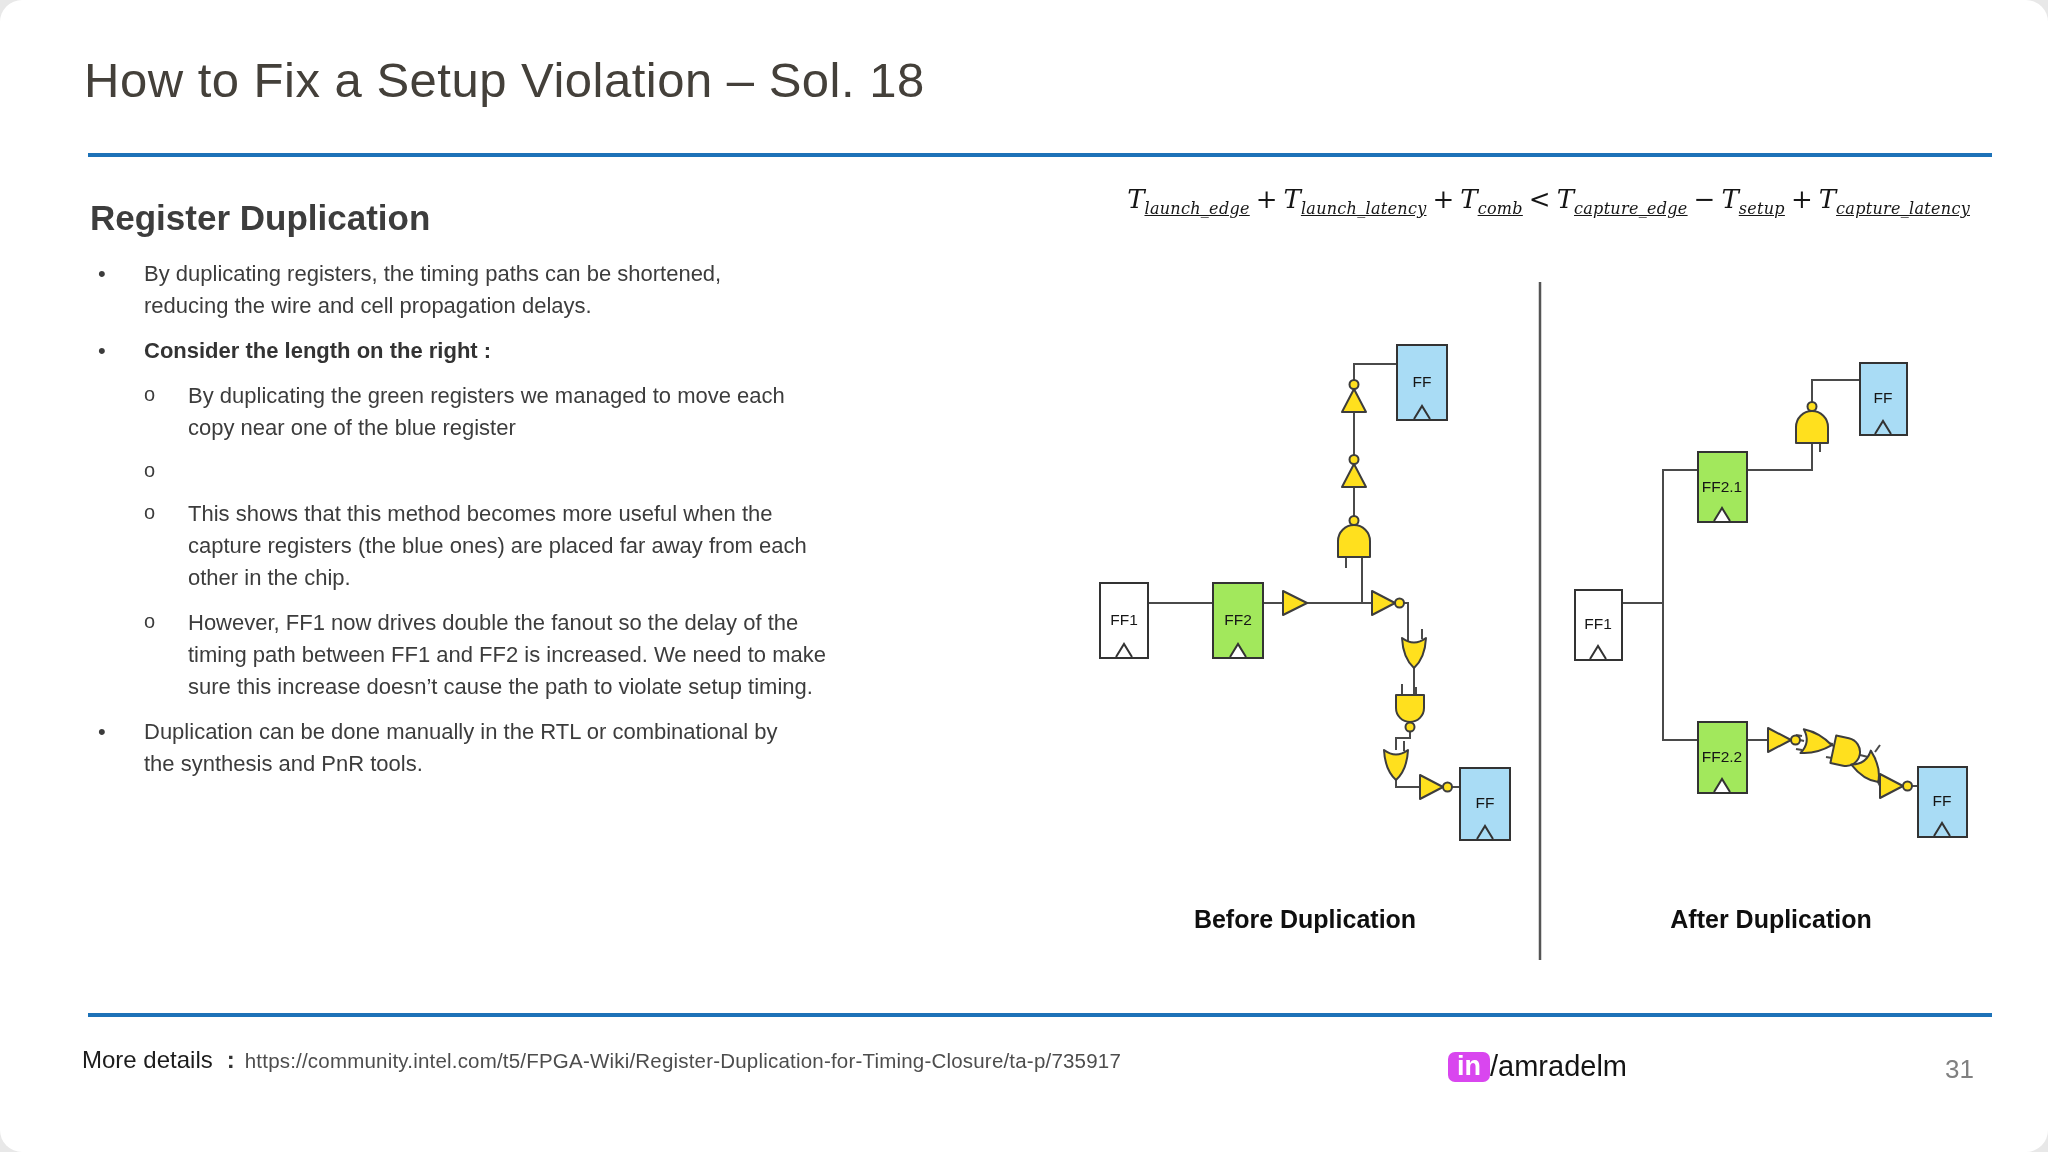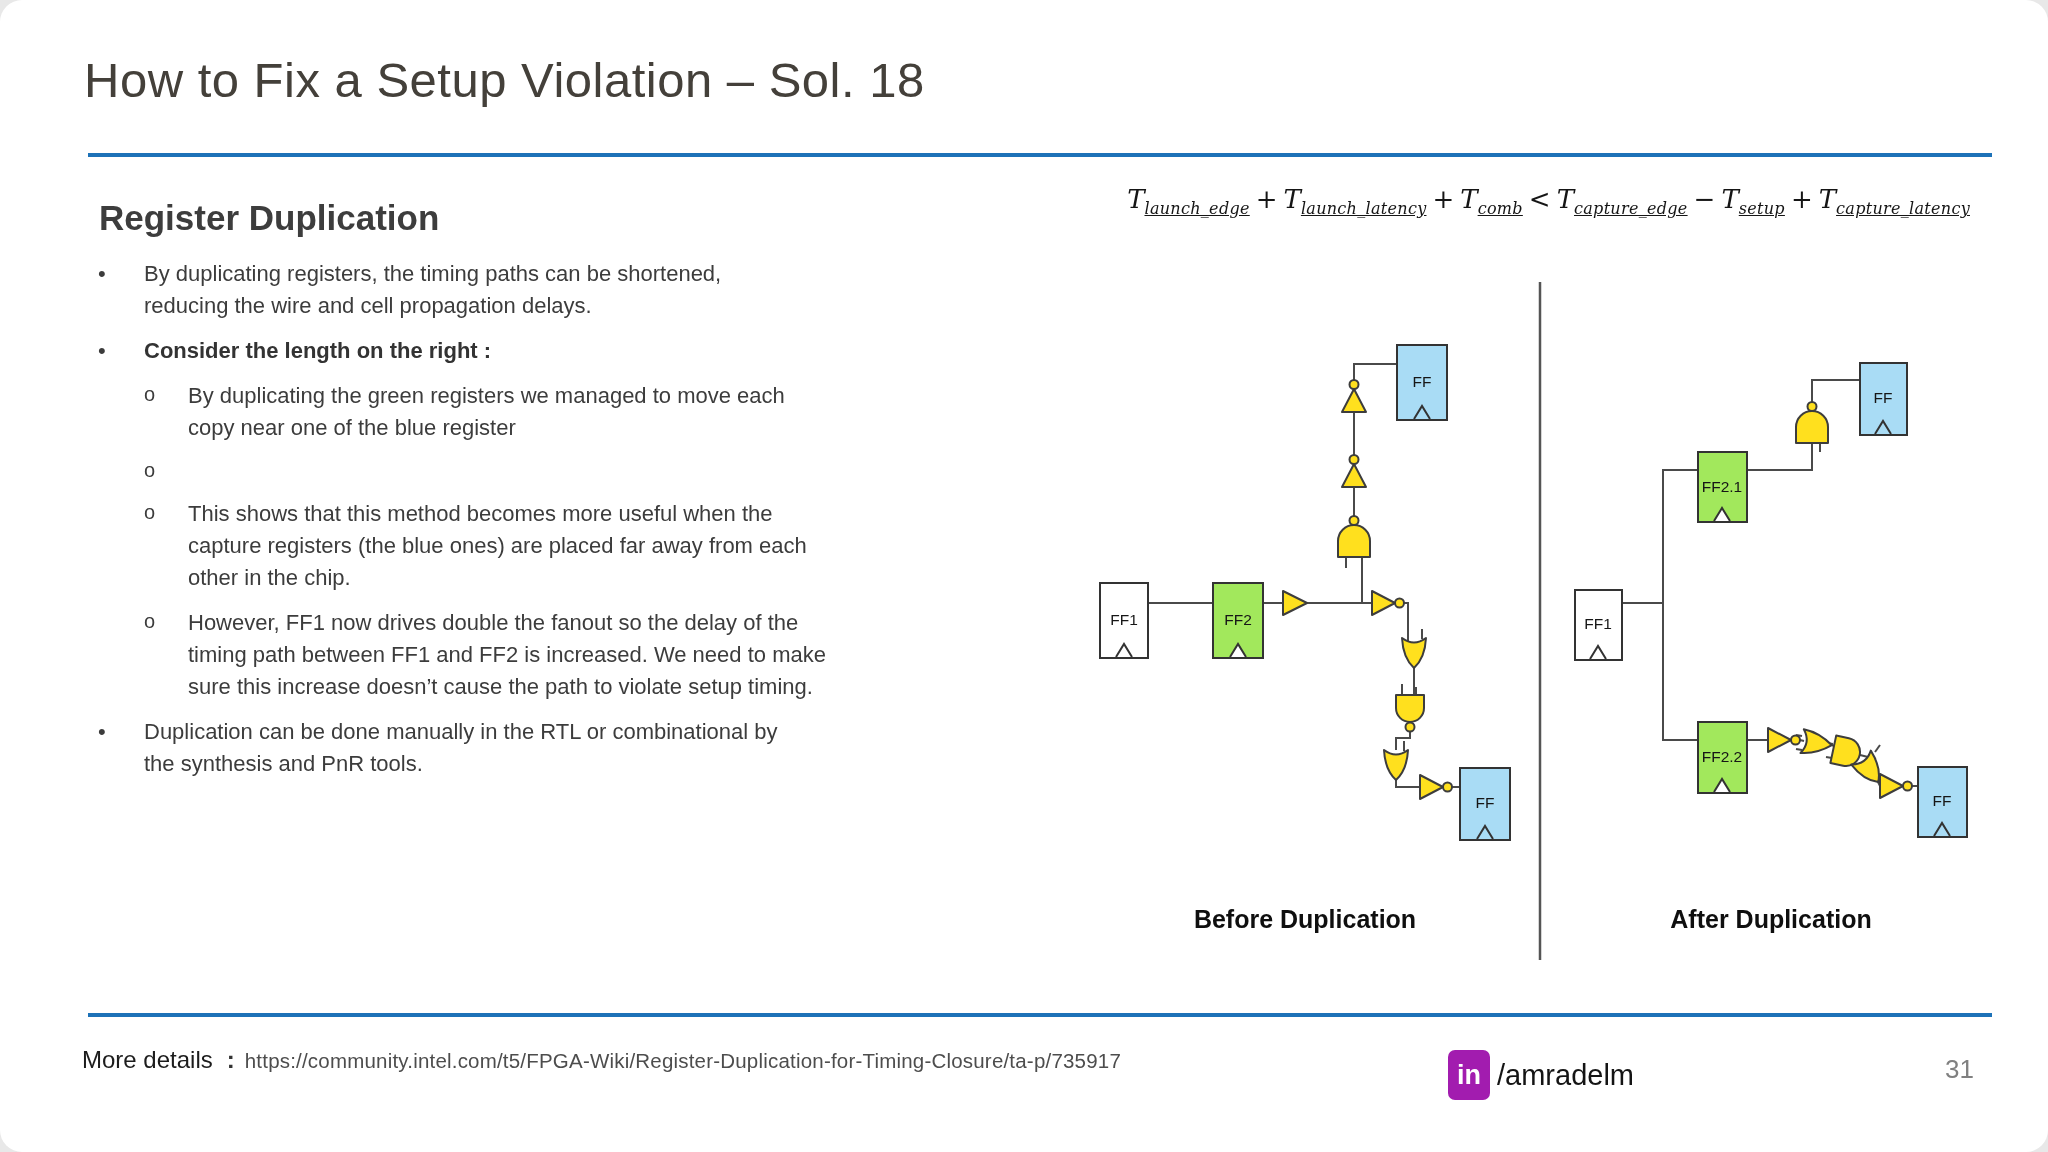--- a/index.html
+++ b/index.html
@@ -7,43 +7,43 @@
          font-family:"Liberation Sans",sans-serif;border-radius:22px;}
   .title{position:absolute;left:84px;top:52px;font-size:49px;font-weight:400;color:#44403a;letter-spacing:.5px;}
   .rule{position:absolute;left:88px;width:1904px;height:4px;background:#1d72b8;}
   .rule-top{top:153px;}
   .rule-bottom{top:1013px;}
   .formula{position:absolute;top:184px;right:78px;font-family:"DejaVu Serif",serif;
            font-style:italic;font-size:26px;color:#151515;white-space:nowrap;}
   .formula sub{font-size:16px;letter-spacing:.3px;text-decoration:underline;}
   .formula .op{font-style:normal;font-family:"DejaVu Serif",serif;padding:0 6px;}
   .content{position:absolute;left:90px;top:198px;width:1000px;color:#3c3c3c;}
-  .content h2{margin:0 0 20px 9px;font-size:35px;font-weight:700;color:#3d3d3d;}
+  .content h2{margin:0 0 20px 0;font-size:35px;font-weight:700;color:#3d3d3d;}
   .bullet{display:flex;font-size:22px;line-height:1.45;margin-top:13px;color:#3c3c3c;}
   .bullet .marker{flex:none;width:46px;padding-left:8px;}
   .bullet.lvl2{margin-left:46px;}
   .bullet.lvl2 .marker{width:44px;font-size:20px;}
   .bullet.lvl1 .text{max-width:660px;}
   .bullet.lvl2 .text{max-width:648px;}
   .bullet.bold .text{font-weight:700;color:#333;}
   .diagram-svg{position:absolute;left:1080px;top:280px;}
   .wire{stroke:#4a4a4a;stroke-width:2;fill:none;}
   .gate{fill:#FFE01E;stroke:#3d3d3d;stroke-width:2;stroke-linejoin:round;}
   .reg{stroke:#333;stroke-width:2;}
   .reg-label{font-family:"Liberation Sans",sans-serif;font-size:15.5px;fill:#161616;text-anchor:middle;}
   .caption{font-family:"Liberation Sans",sans-serif;font-size:25px;font-weight:700;fill:#0f0f0f;text-anchor:middle;}
   .divider{stroke:#555;stroke-width:2.5;}
   .footer-left{position:absolute;left:82px;top:1046px;display:flex;align-items:baseline;white-space:nowrap;}
   .more-details{font-size:24px;color:#1c1c1c;}
   .footer-sep{font-size:24px;color:#333;padding:0 10px 0 14px;font-weight:700;}
   .footer-url{font-size:20.5px;color:#4d4d4d;letter-spacing:.2px;}
   .linkedin{position:absolute;left:1448px;top:1050px;display:flex;align-items:center;}
-  .li-badge{width:42px;height:50px;background:#a21caf;border-radius:7px;color:#fff;
+  .li-badge{width:42px;height:30px;background:#d946ef;border-radius:7px;color:#fff;
             font-weight:700;font-size:27px;display:flex;align-items:center;justify-content:center;}
-  .li-handle{font-size:29px;color:#141414;margin-left:7px;}
+  .li-handle{font-size:29px;color:#141414;}
   .page-number{position:absolute;right:74px;top:1054px;font-size:26px;color:#808080;}
 </style>
 </head>
 <body>
 
 <div class="slide">
 
   <div class="title">How to Fix a Setup Violation – Sol. 18</div>
   <div class="rule rule-top"></div>
 

